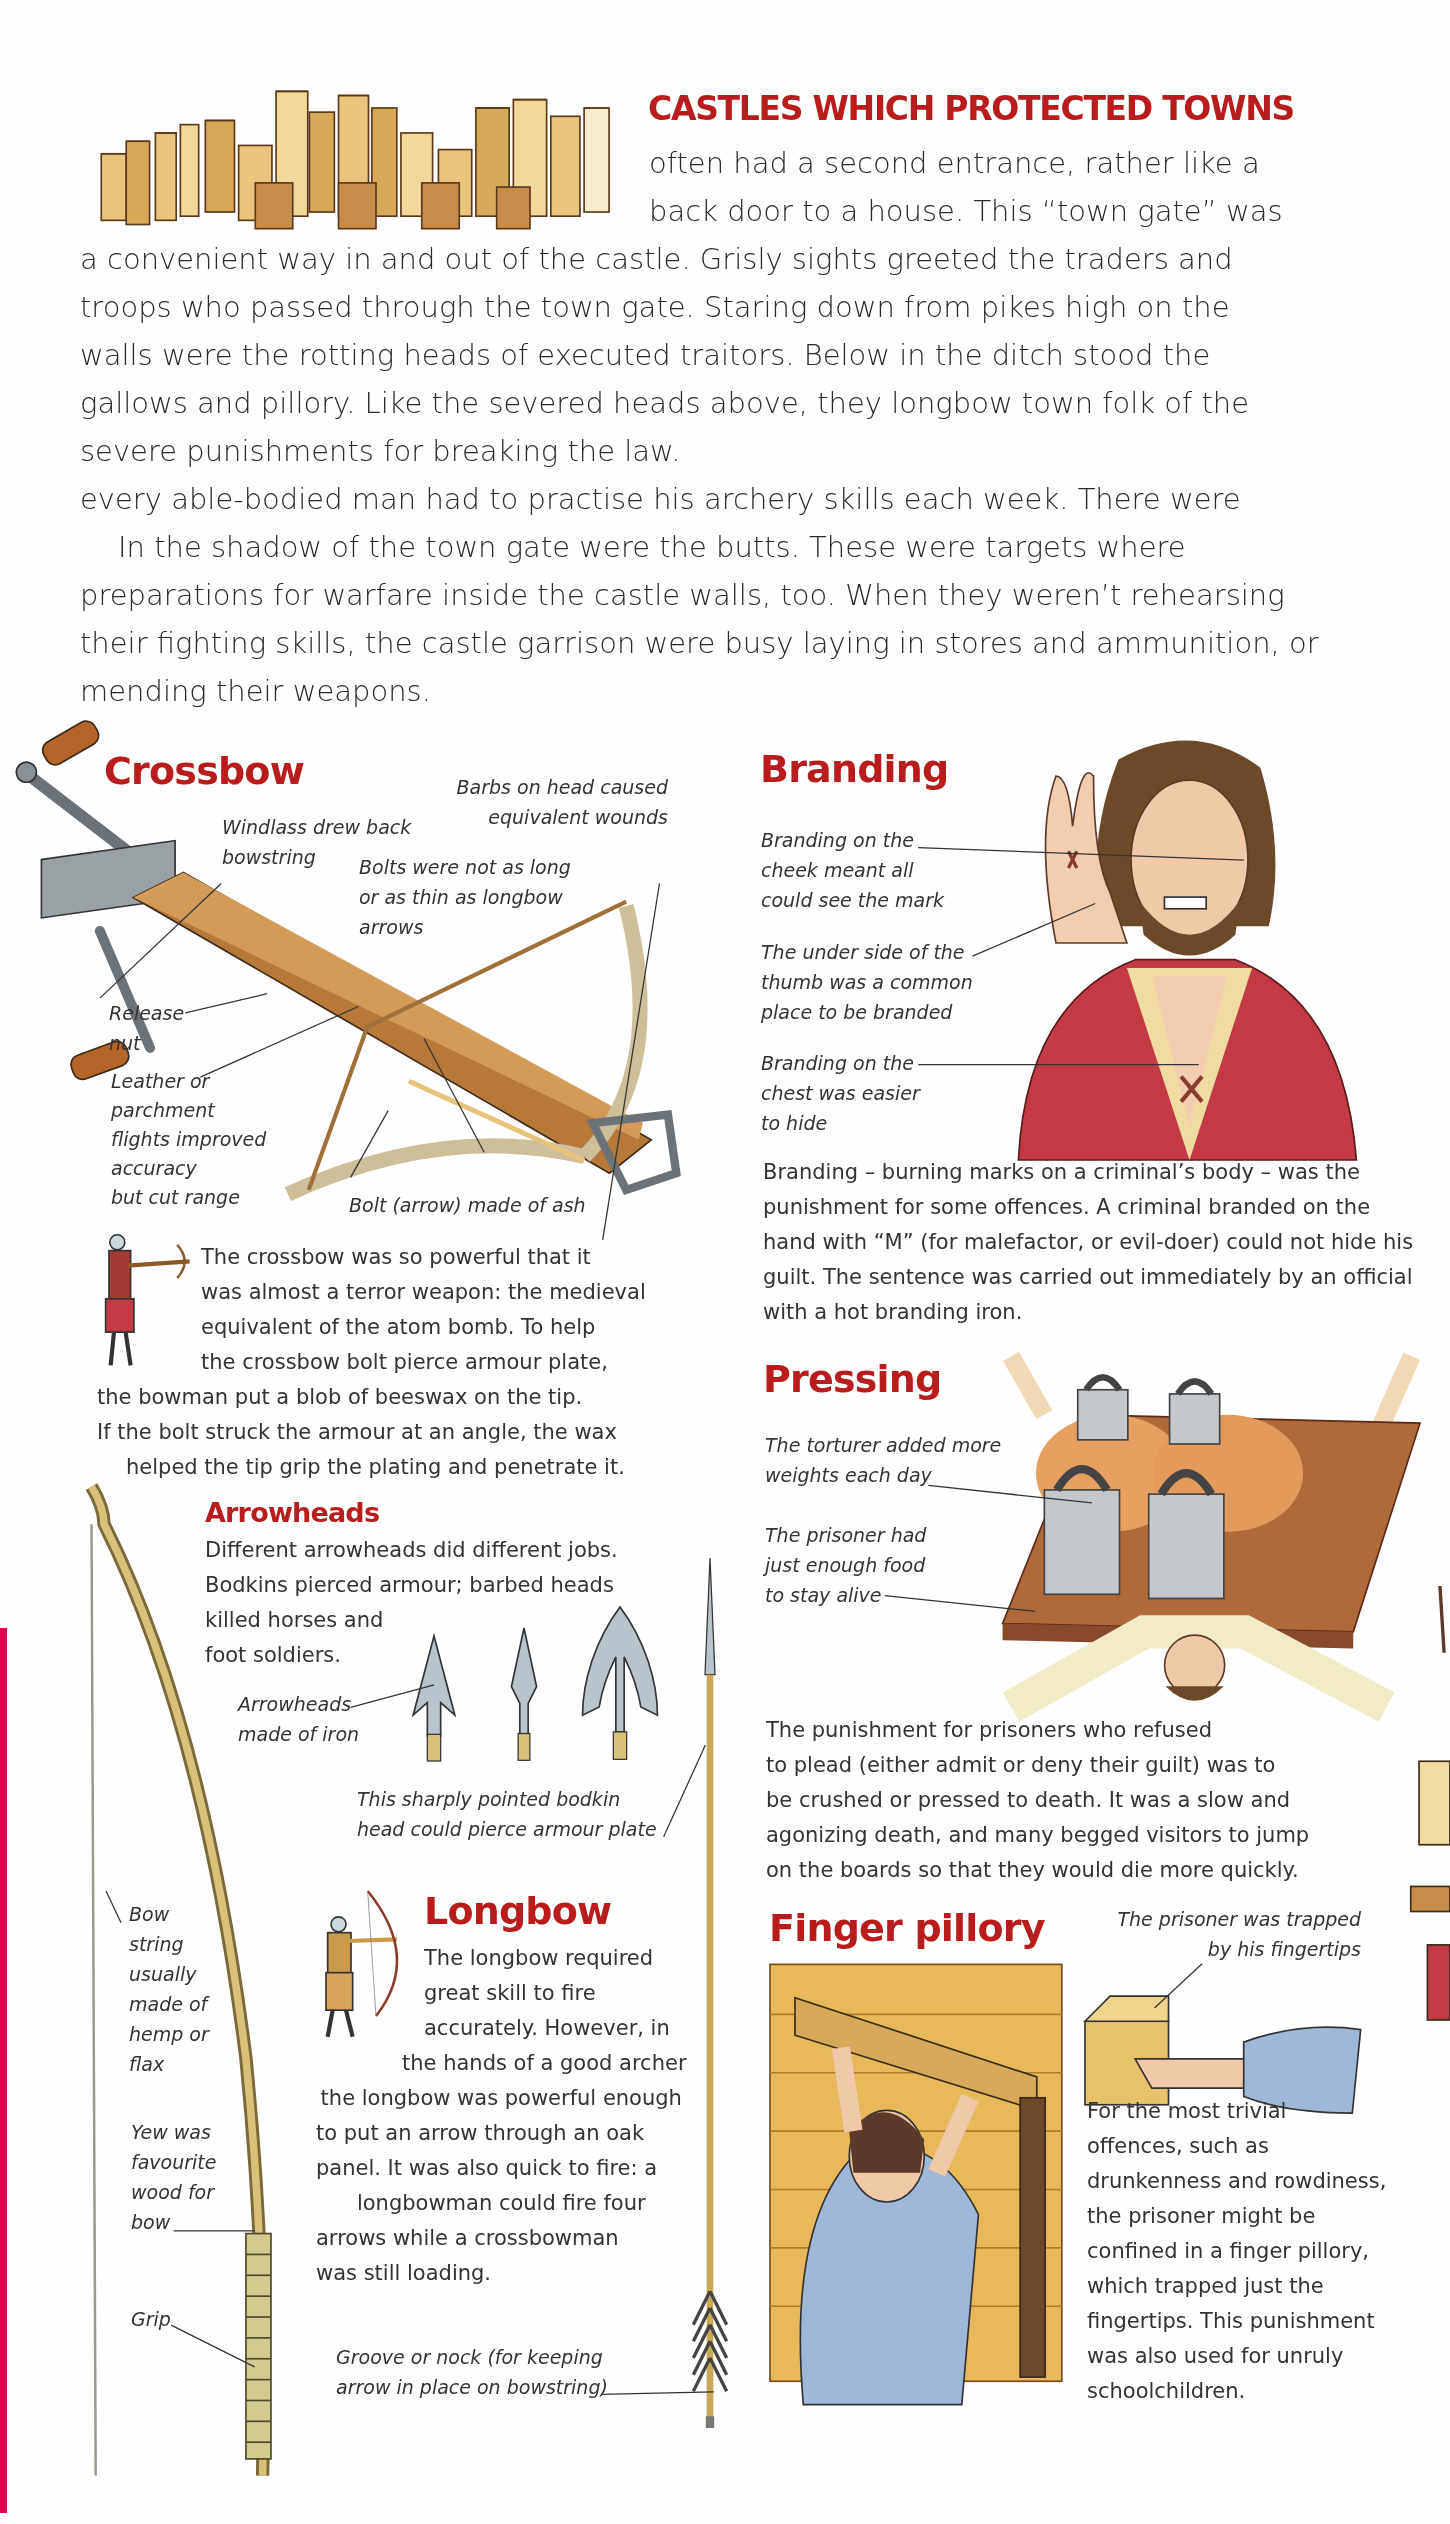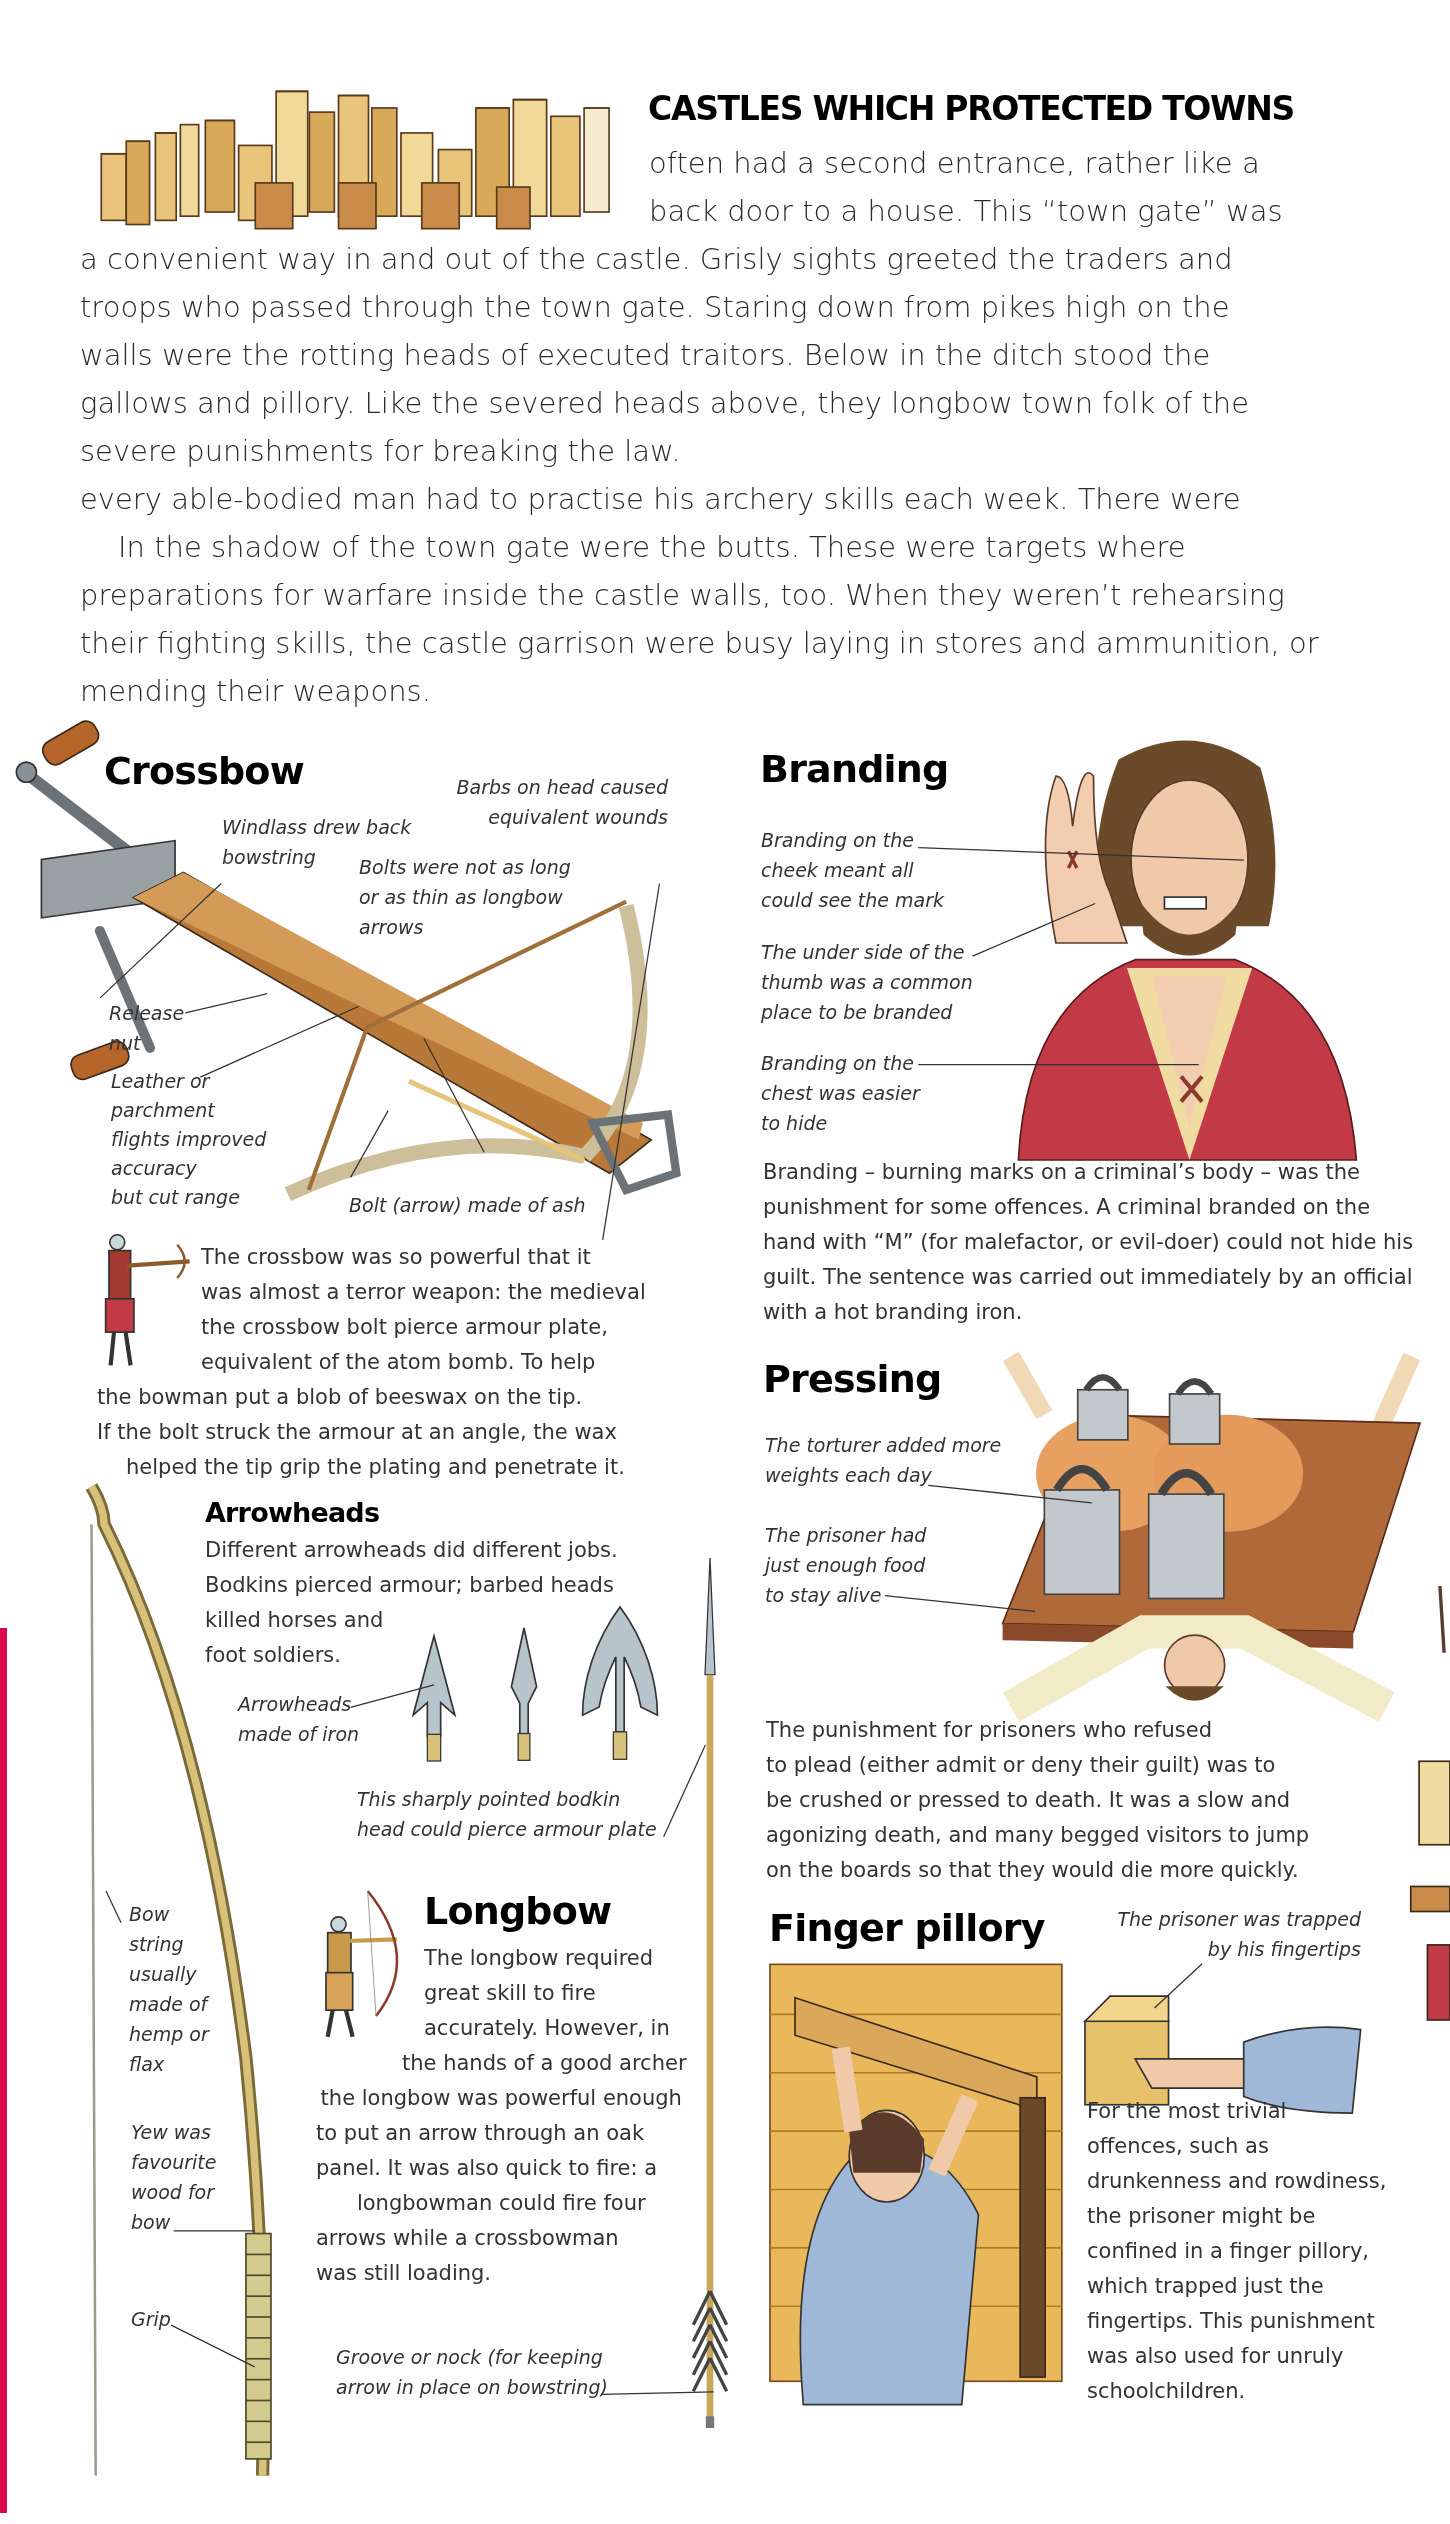--- a/index.html
+++ b/index.html
@@ -1,18 +1,18 @@
 <!DOCTYPE html>
 <html style="font-size:13.4px"><head>
 <meta charset="utf-8">
 <style>
   html, body { margin:0; padding:0; }
   body { width:1450px; height:2525px; background:#fefefe; position:relative; overflow:hidden; font-family:"DejaVu Sans", "Liberation Sans", sans-serif; color:#2a2a2a; }
   .abs { position:absolute; }
-  .heading { font-family:"DejaVu Sans", sans-serif; font-weight:bold; color:#000000; letter-spacing:-0.8px; white-space:nowrap;text-align:center; }
+  .heading { font-family:"DejaVu Sans", sans-serif; font-weight:bold; color:#b91c1c; letter-spacing:-0.8px; white-space:nowrap;text-align:center; }
   .h-main { font-size:33px; letter-spacing:-1.3px; }
   .h-sec { font-size:38px; }
   .h-sub { font-size:27px; }
   .body-lg { font-family:"DejaVu Sans", sans-serif; font-size:29px; line-height:48px; color:#2a2a2a; white-space:nowrap; font-weight:300; transform-origin:left top; }
   .body-lg span { display:block; }
   .body-sm { font-family:"DejaVu Sans", sans-serif; font-size:21px; line-height:35px; color:#333; white-space:nowrap; }
   .body-sm span { display:block; }
   .label { font-family:"DejaVu Sans", sans-serif; font-style:italic; font-size:19px; line-height:30px; color:#333; white-space:nowrap; }
   .label span { display:block; }
   .right { text-align:right; }
@@ -140,22 +140,22 @@
   <rect x="14" y="80" width="34" height="40" fill="#c13a45" stroke="#333" stroke-width="2"></rect>
   <line x1="24" y1="120" x2="20" y2="160" stroke="#333" stroke-width="5"></line>
   <line x1="38" y1="120" x2="44" y2="160" stroke="#333" stroke-width="5"></line>
   <line x1="40" y1="40" x2="115" y2="35" stroke="#8a5a2a" stroke-width="5"></line>
   <path d="M100 15 Q118 35 100 55" stroke="#8a5a2a" stroke-width="3" fill="none"></path>
 </svg>
 
 <div class="abs body-sm" style="left:201px;top:1240px;">
   <span>The crossbow was so powerful that it</span>
   <span>was almost a terror weapon: the medieval</span>
+  <span>equivalent of the atom bomb. To help</span>
   <span>the crossbow bolt pierce armour plate,</span>
-  <span>equivalent of the atom bomb. To help</span>
   <span style="margin-left:-104px;">the bowman put a blob of beeswax on the tip.</span>
   <span style="margin-left:-104px;">If the bolt struck the armour at an angle, the wax</span>
   <span style="margin-left:-75px;">helped the tip grip the plating and penetrate it.</span>
 </div>
 
 <svg style="left:79px;top:1474px;" width="217" height="1010" viewBox="0 0 260 1210">
 
   <line x1="15" y1="60" x2="20" y2="1200" stroke="#9a9a8a" stroke-width="3"></line>
 
   <path d="M15 15 Q 30 40 30 60 Q 150 300 200 700 Q 225 950 220 1200" stroke="#7a6a3a" stroke-width="16" fill="none"></path>

